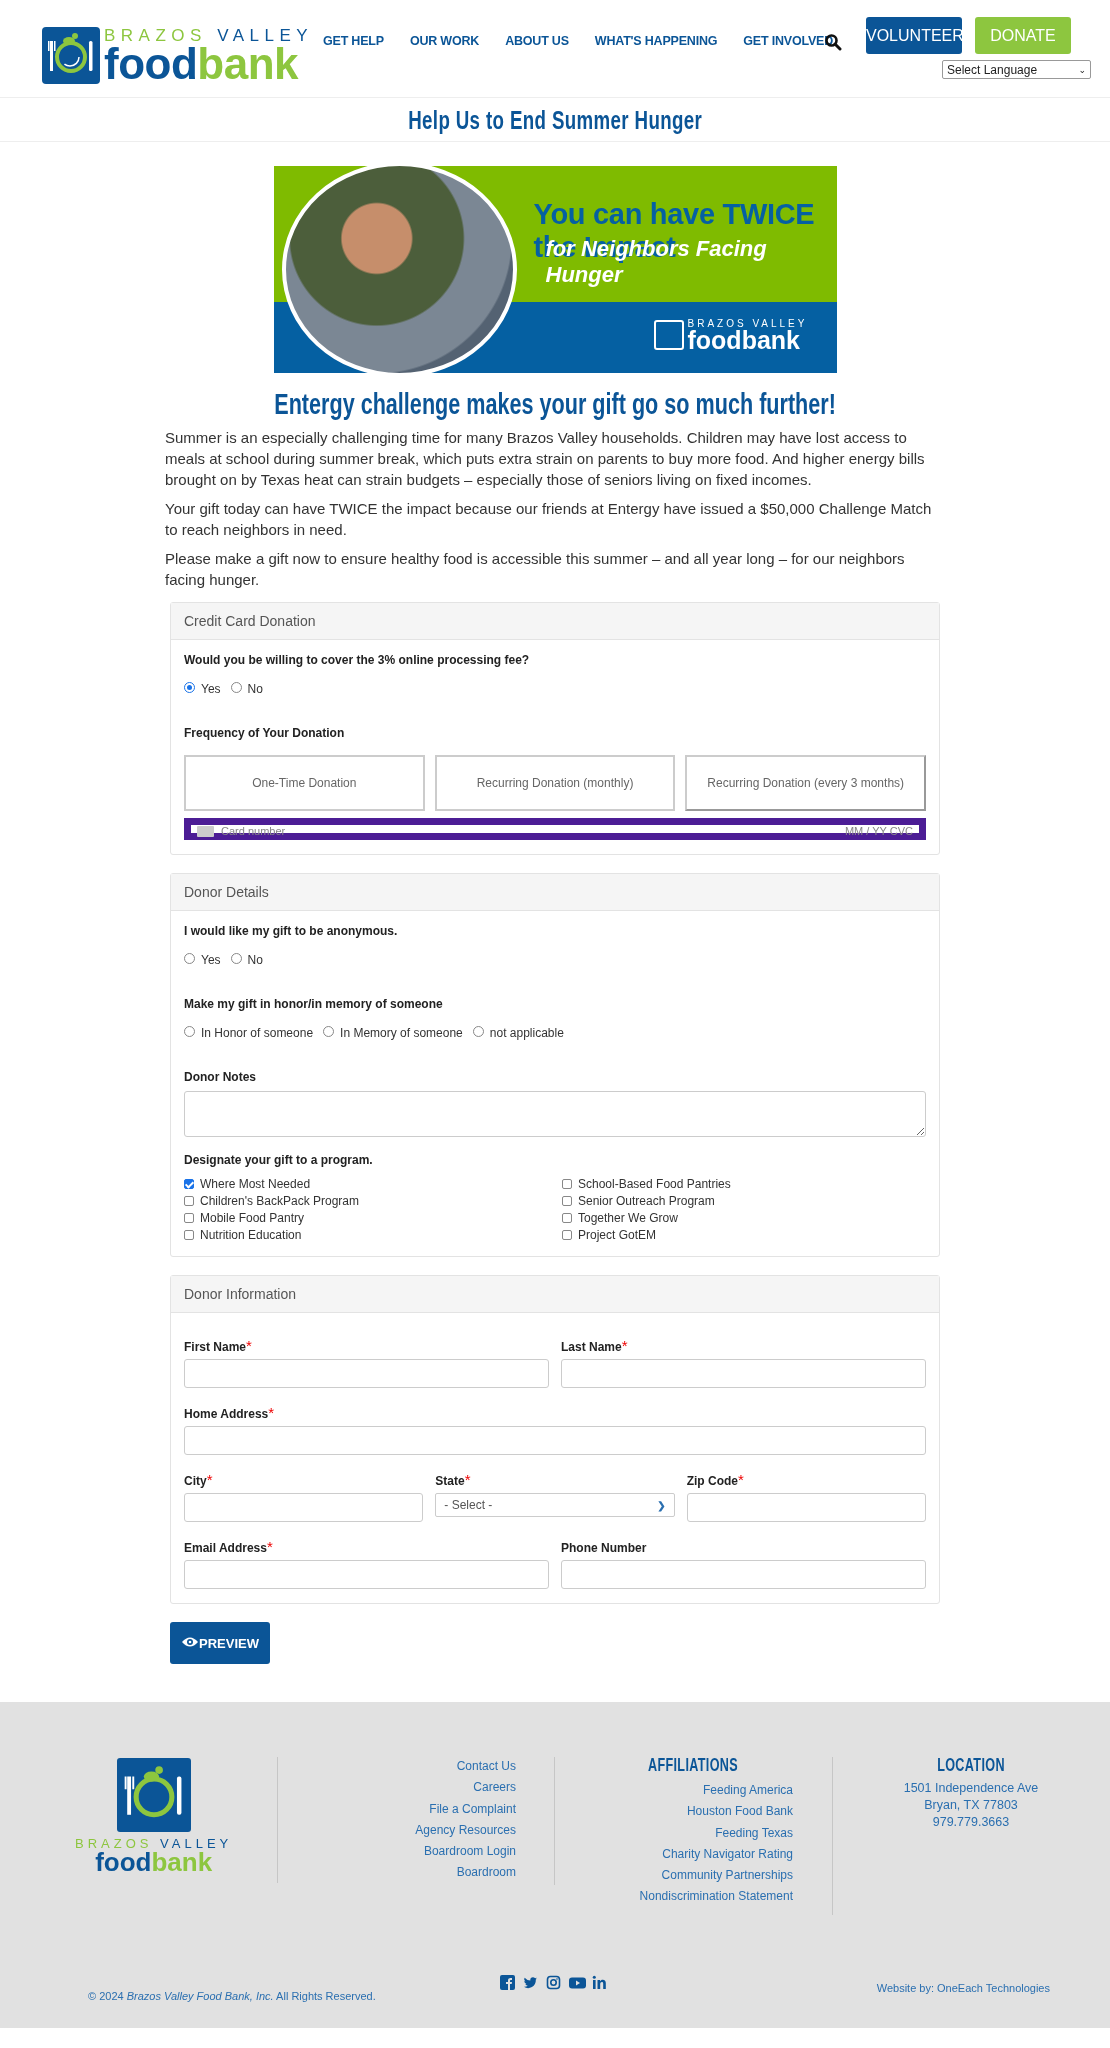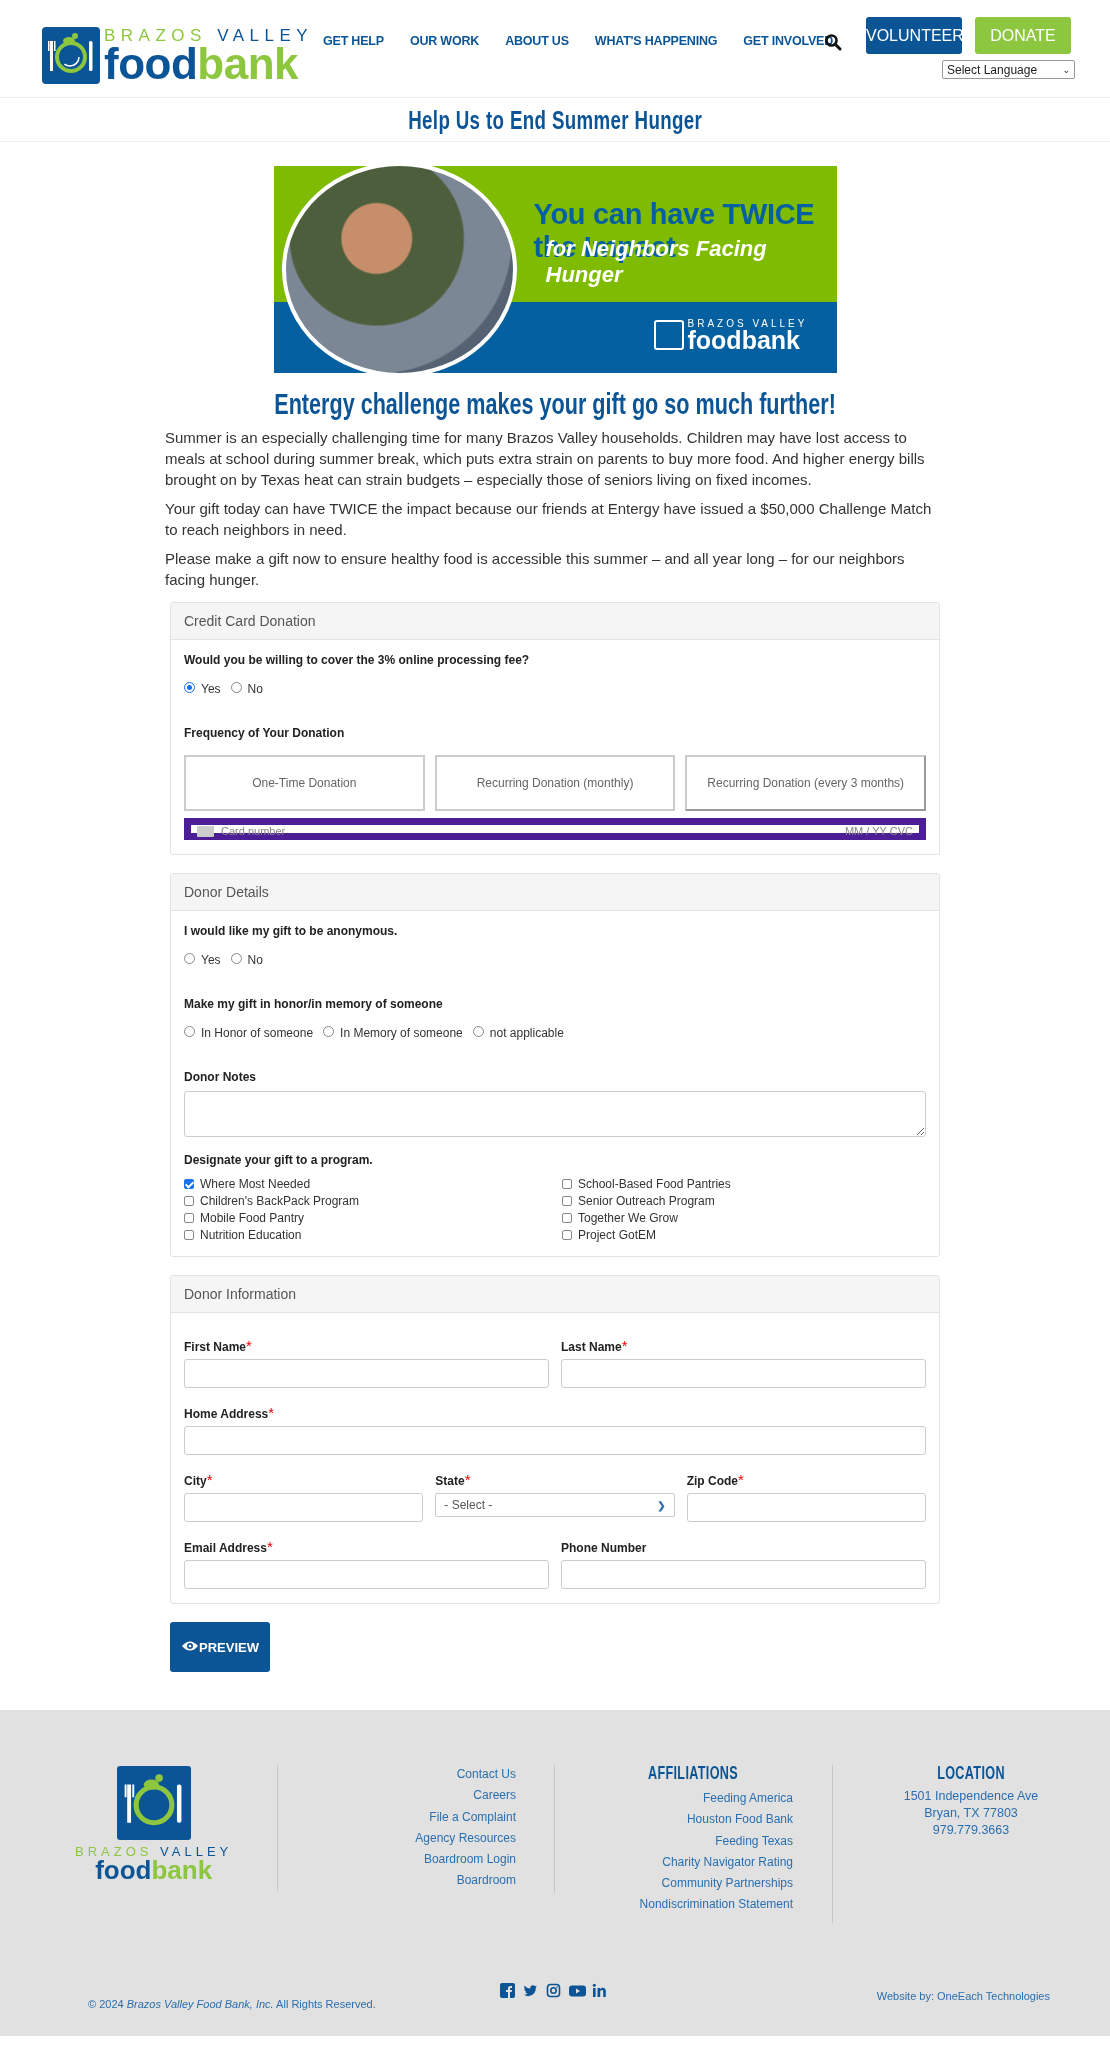--- a/index.html
+++ b/index.html
@@ -15,21 +15,21 @@
   .logo-top .g { color: #8dc63f; }
   .logo-top .b { color: #0b5597; }
   .logo-bottom { font-size: 44px; font-weight: bold; letter-spacing: -0.5px; line-height: 40px; }
   .logo-bottom .b { color: #0b5597; }
   .logo-bottom .g { color: #8dc63f; }
   .nav { position: absolute; left: 323px; top: 34px; display: flex; gap: 0; }
   .nav a { color: #0b5597; font-weight: bold; font-size: 12.5px; margin-right: 26px; letter-spacing: -0.2px; }
   .search-icon { position: absolute; left: 824px; top: 33px; width: 18px; height: 18px; }
   .btn-volunteer { position: absolute; left: 866px; top: 17px; width: 96px; height: 37px; background: #0b5597; color: #fff; border-radius: 3px; font-size: 16px; text-align: center; line-height: 37px; border: none; font-family: "Liberation Sans", sans-serif; }
   .btn-donate { position: absolute; left: 975px; top: 17px; width: 96px; height: 37px; background: #8dc63f; color: #fff; border-radius: 3px; font-size: 16px; text-align: center; line-height: 37px; border: none; font-family: "Liberation Sans", sans-serif; }
-  .lang-select { position: absolute; left: 942px; top: 60px; width: 133px; height: 19px; font-size: 12px; border: 1px solid #999; border-radius: 2px; background: #fff; padding: 0 4px; display: flex; justify-content: space-between; align-items: center; color: #222; }
+  .lang-select { position: absolute; left: 942px; top: 60px; width: 149px; height: 19px; font-size: 12px; border: 1px solid #999; border-radius: 2px; background: #fff; padding: 0 4px; display: flex; justify-content: space-between; align-items: center; color: #222; }
 
   
   .title-band { height: 44px; border-bottom: 1px solid #eee; text-align: center; }
   .page-title { color: #0b5597; font-size: 26px; font-weight: bold; line-height: 44px; transform: scaleX(0.72); display: inline-block; letter-spacing: 0.5px; }
 
   
   .banner { position: relative; width: 563px; height: 207px; margin: 24px auto 0; background: #7fbb00; overflow: hidden; }
   .banner-blue { position: absolute; left: 0; bottom: 0; width: 100%; height: 71px; background: #0560a2; }
   .banner-circle { position: absolute; left: 8px; top: -4px; width: 235px; height: 215px; border-radius: 50%; border: 4px solid #fff; background: radial-gradient(circle at 40% 35%, #c68e6b 0 18%, #4c5e3b 19% 45%, #7b8794 46% 70%, #546272 71%); overflow: hidden; }
   .banner-h1 { position: absolute; left: 260px; top: 32px; color: #0560a2; font-size: 29px; font-weight: bold; letter-spacing: -0.3px; }
@@ -72,21 +72,21 @@
 
   .form-grid2 { display: grid; grid-template-columns: 1fr 1fr; column-gap: 12px; }
   .form-grid3 { display: grid; grid-template-columns: 1fr 1fr 1fr; column-gap: 12px; }
   .field { margin-top: 16px; }
   .field-label { font-size: 12px; font-weight: bold; color: #222; }
   .req { color: #e00; font-size: 15px; }
   .input { display: block; width: 100%; height: 29px; margin-top: 4px; border: 1px solid #ccc; border-radius: 3px; background: #fff; }
   .select { display: flex; align-items: center; justify-content: space-between; width: 100%; height: 24px; margin-top: 4px; border: 1px solid #ccc; border-radius: 2px; padding: 0 8px; font-size: 12px; color: #555; }
   .select .chev { color: #2a6fb0; font-size: 10px; font-weight: bold; }
 
-  .preview-btn { margin: 18px 5px 16px; width: 100px; height: 50px; background: #0b5597; color: #fff; border: none; border-radius: 3px; display: flex; align-items: center; justify-content: center; font-family: "Liberation Sans", sans-serif; font-weight: bold; font-size: 13px; }
+  .preview-btn { margin: 18px 5px 16px; width: 100px; height: 42px; background: #0b5597; color: #fff; border: none; border-radius: 3px; display: flex; align-items: center; justify-content: center; font-family: "Liberation Sans", sans-serif; font-weight: bold; font-size: 13px; }
 
   
   .footer { margin-top: 38px; background: #e1e1e1; height: 326px; position: relative; }
   .f-logo { position: absolute; left: 75px; top: 56px; text-align: center; }
   .f-logo .box { width: 74px; height: 74px; background: #0b5597; border-radius: 3px; margin: 0 auto; position: relative; overflow: hidden; }
   .f-logo .t1 { font-size: 13px; letter-spacing: 4px; margin-top: 4px; }
   .f-logo .t1 .g { color: #8dc63f; } .f-logo .t1 .b { color: #0b5597; }
   .f-logo .t2 { font-size: 26px; font-weight: bold; line-height: 22px; }
   .f-logo .t2 .b { color: #0b5597; } .f-logo .t2 .g { color: #8dc63f; }
   .f-div { position: absolute; top: 55px; width: 1px; background: #c6c6c6; }

